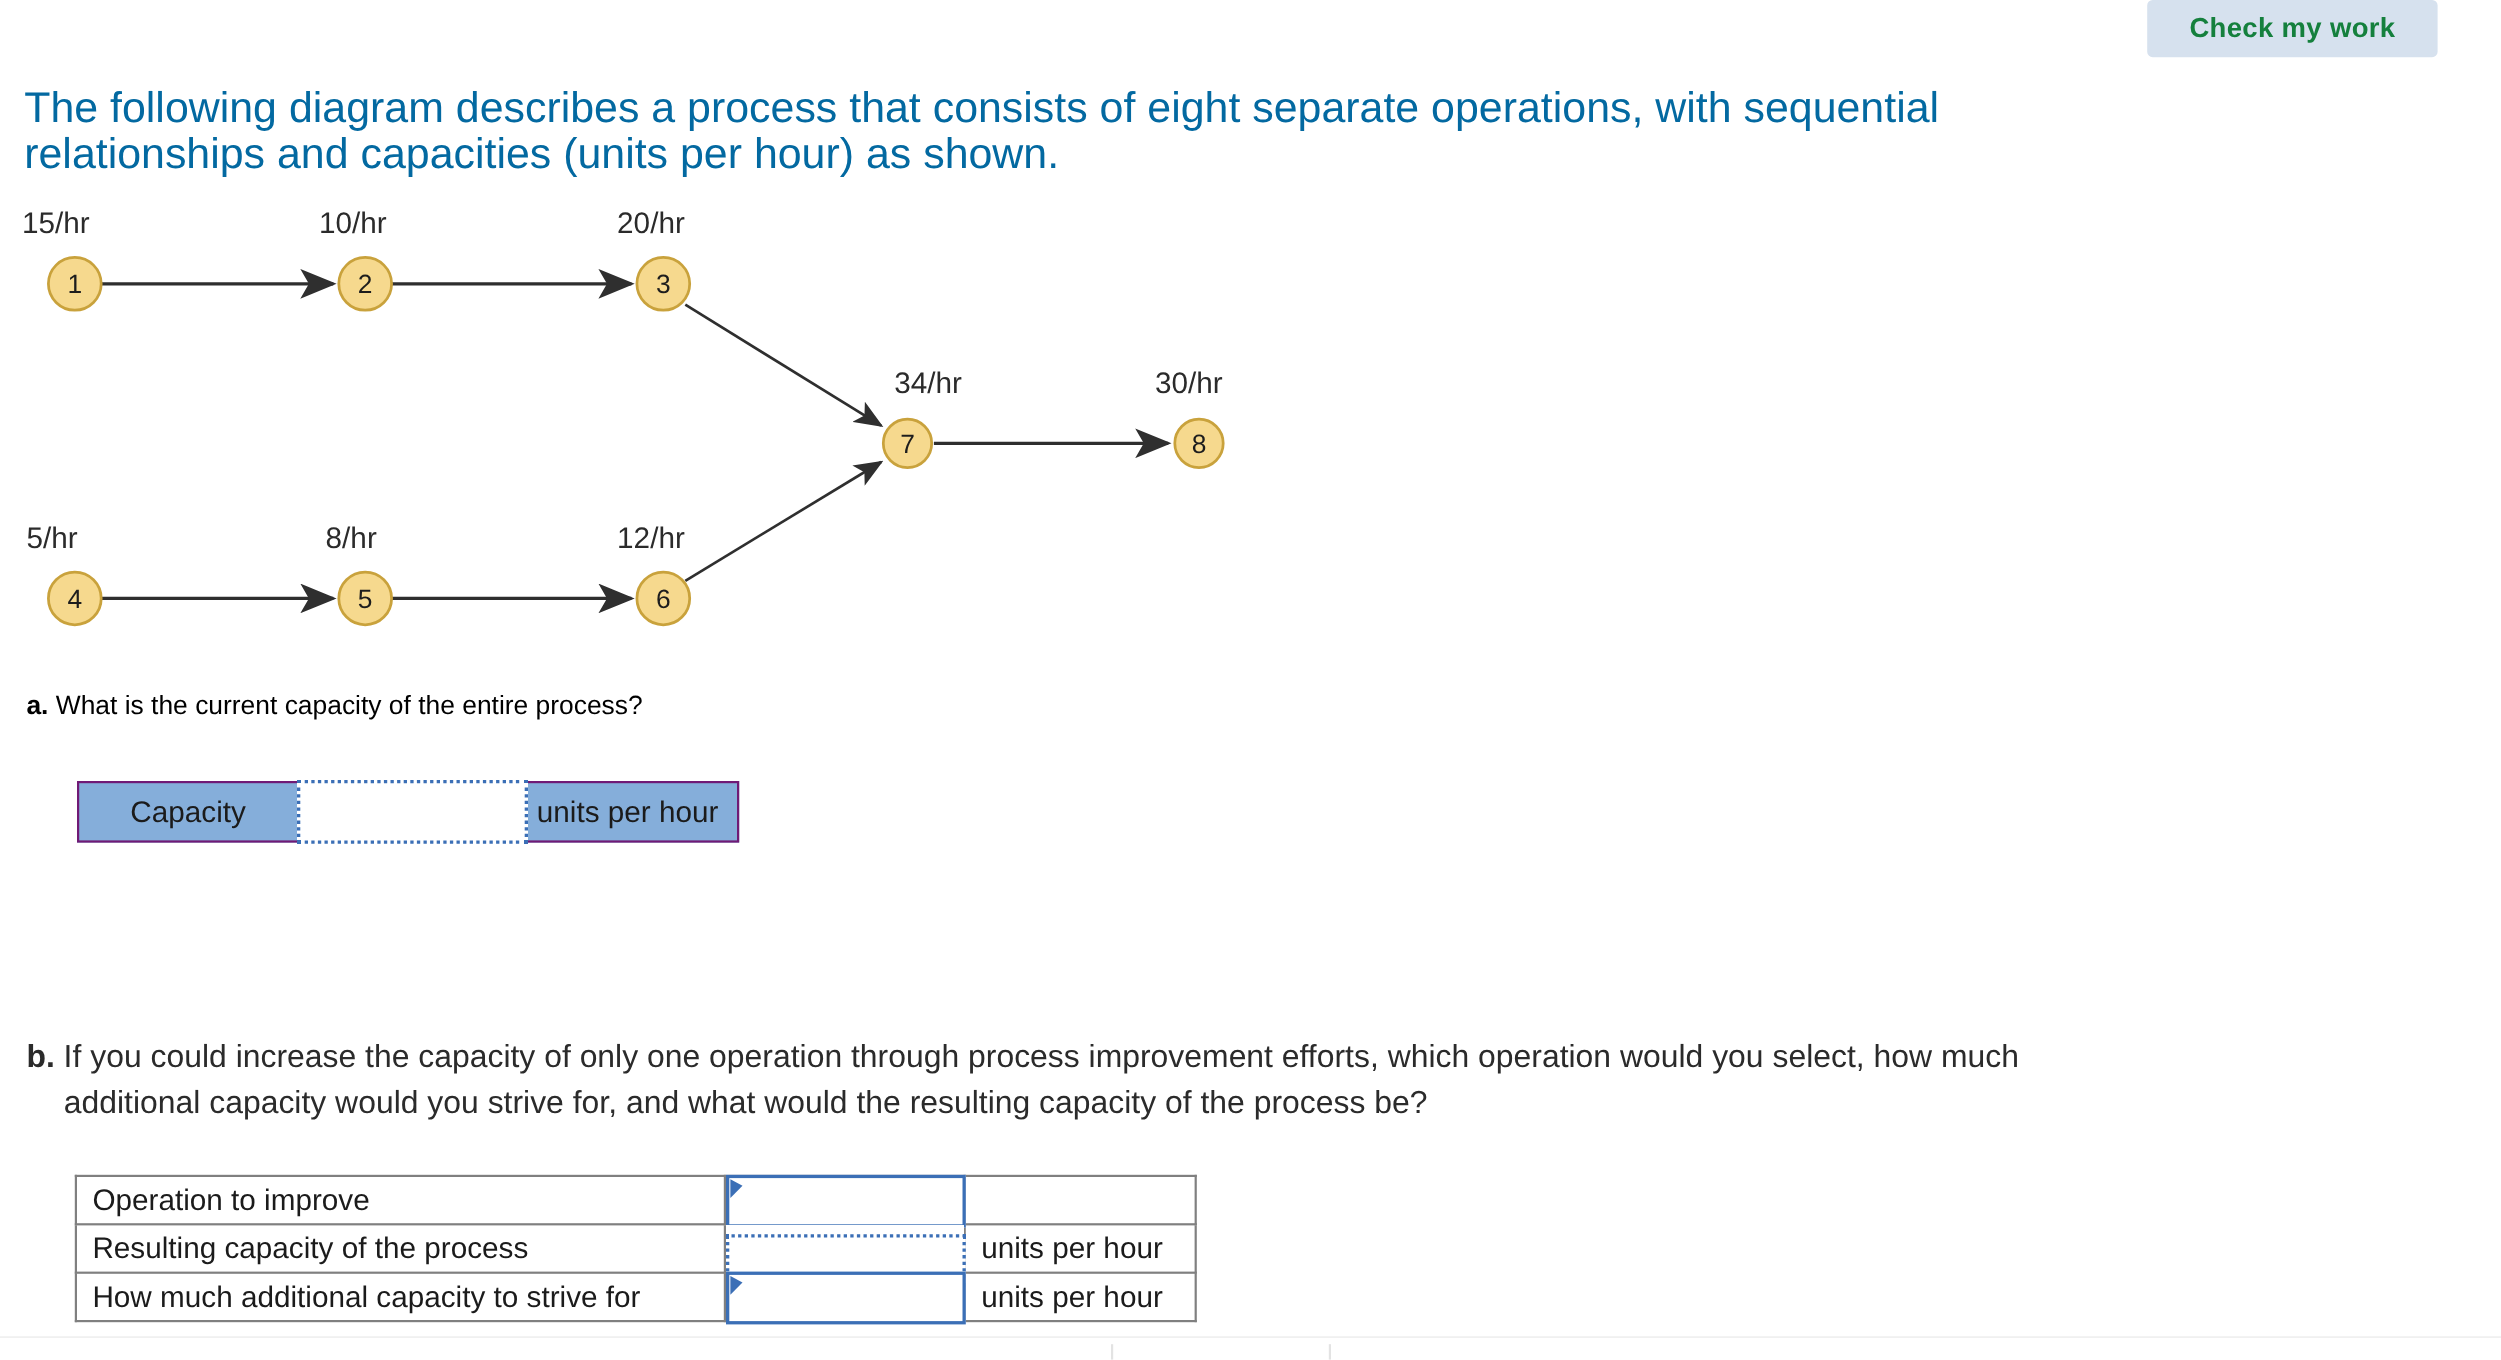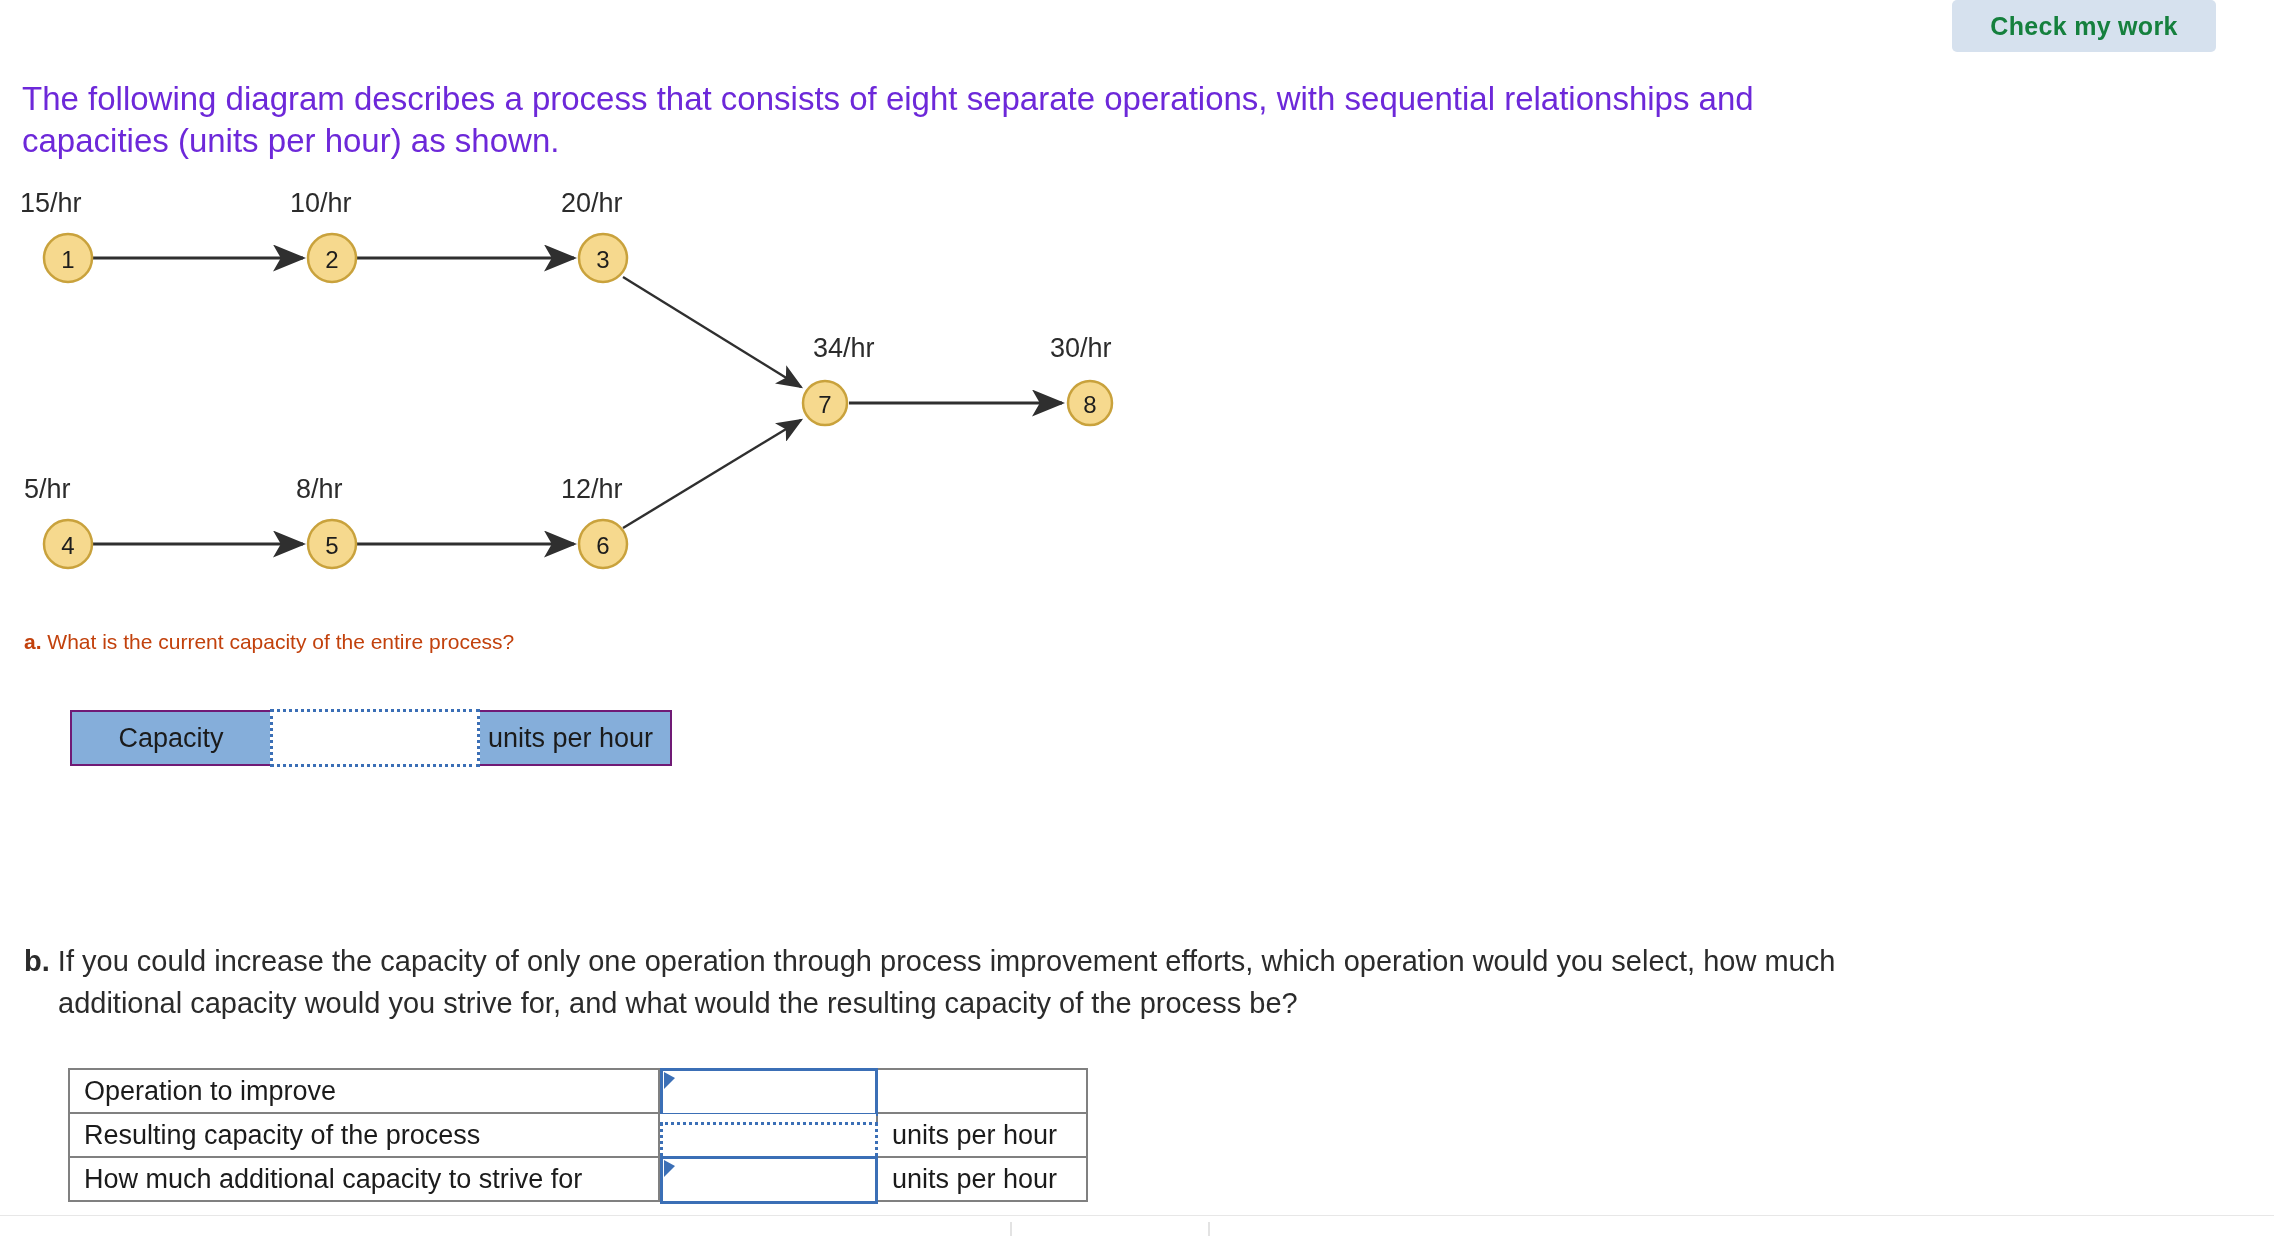--- a/index.html
+++ b/index.html
@@ -35,23 +35,23 @@
     cursor: pointer;
     padding: 0;
   }
 
   
   #intro {
     position: absolute;
     left: 22px;
     top: 78px;
     width: 1880px;
-    font-size: 33px;
+    font-size: 39px;
     line-height: 42px;
-    color: #6d28d9;
+    color: #0369a1;
   }
 
   
   #diagram {
     position: absolute;
     left: 0px;
     top: 185px;
     width: 1200px;
     height: 400px;
   }
@@ -68,23 +68,23 @@
     fill: #1d1d1d;
     text-anchor: middle;
     dominant-baseline: central;
   }
 
   
   #question-a {
     position: absolute;
     left: 24px;
     top: 622px;
-    font-size: 21px;
+    font-size: 24px;
     line-height: 40px;
-    color: #c2410c;
+    color: #000000;
   }
   .q-letter { font-weight: bold; }
 
   #capacity-row {
     position: absolute;
     left: 70px;
     top: 710px;
     width: 602px;
     height: 56px;
     border: 2px solid #701a75;

